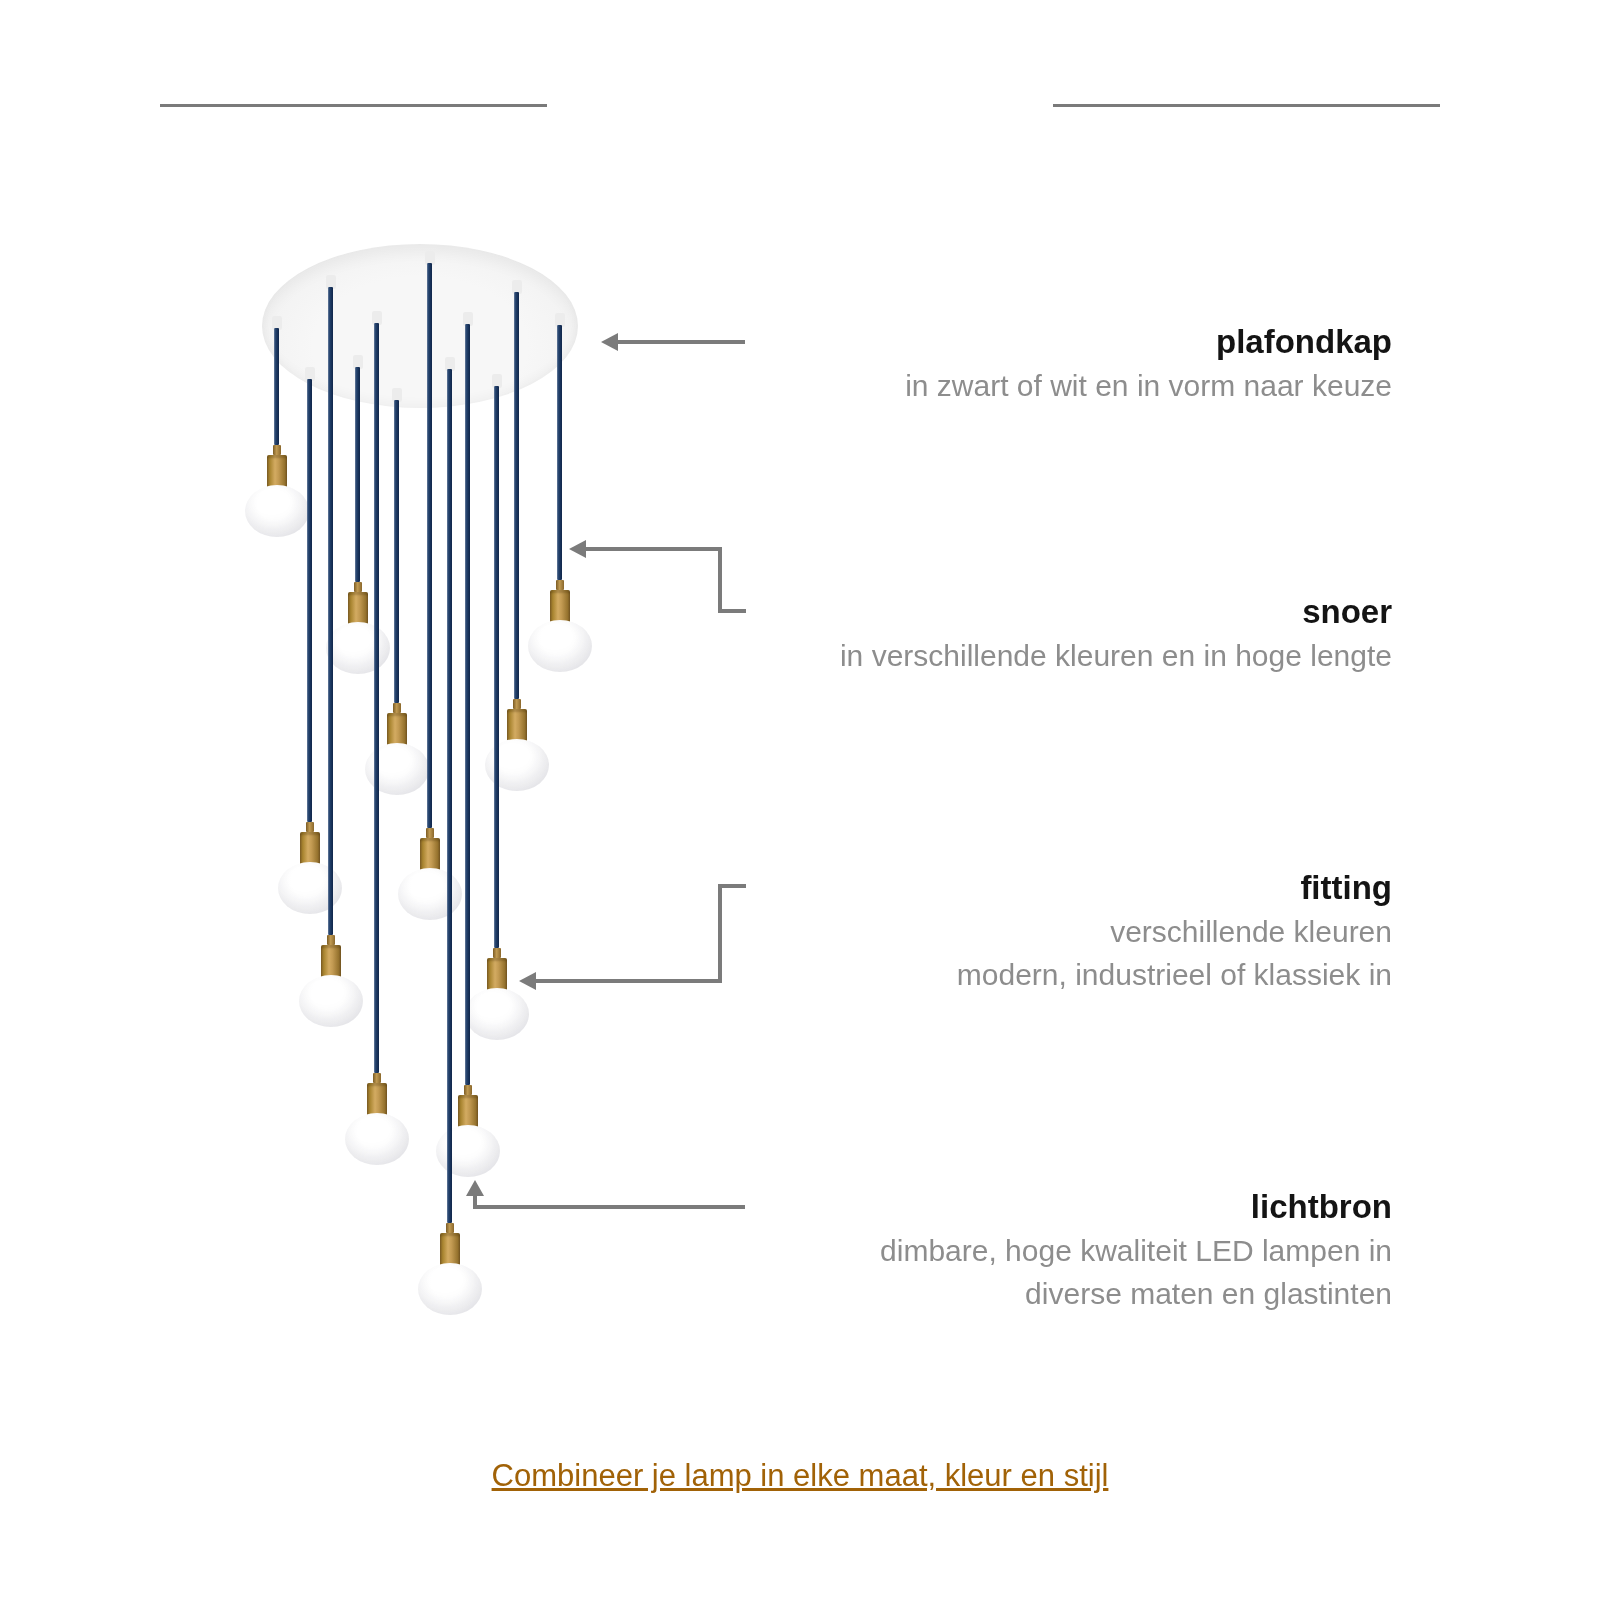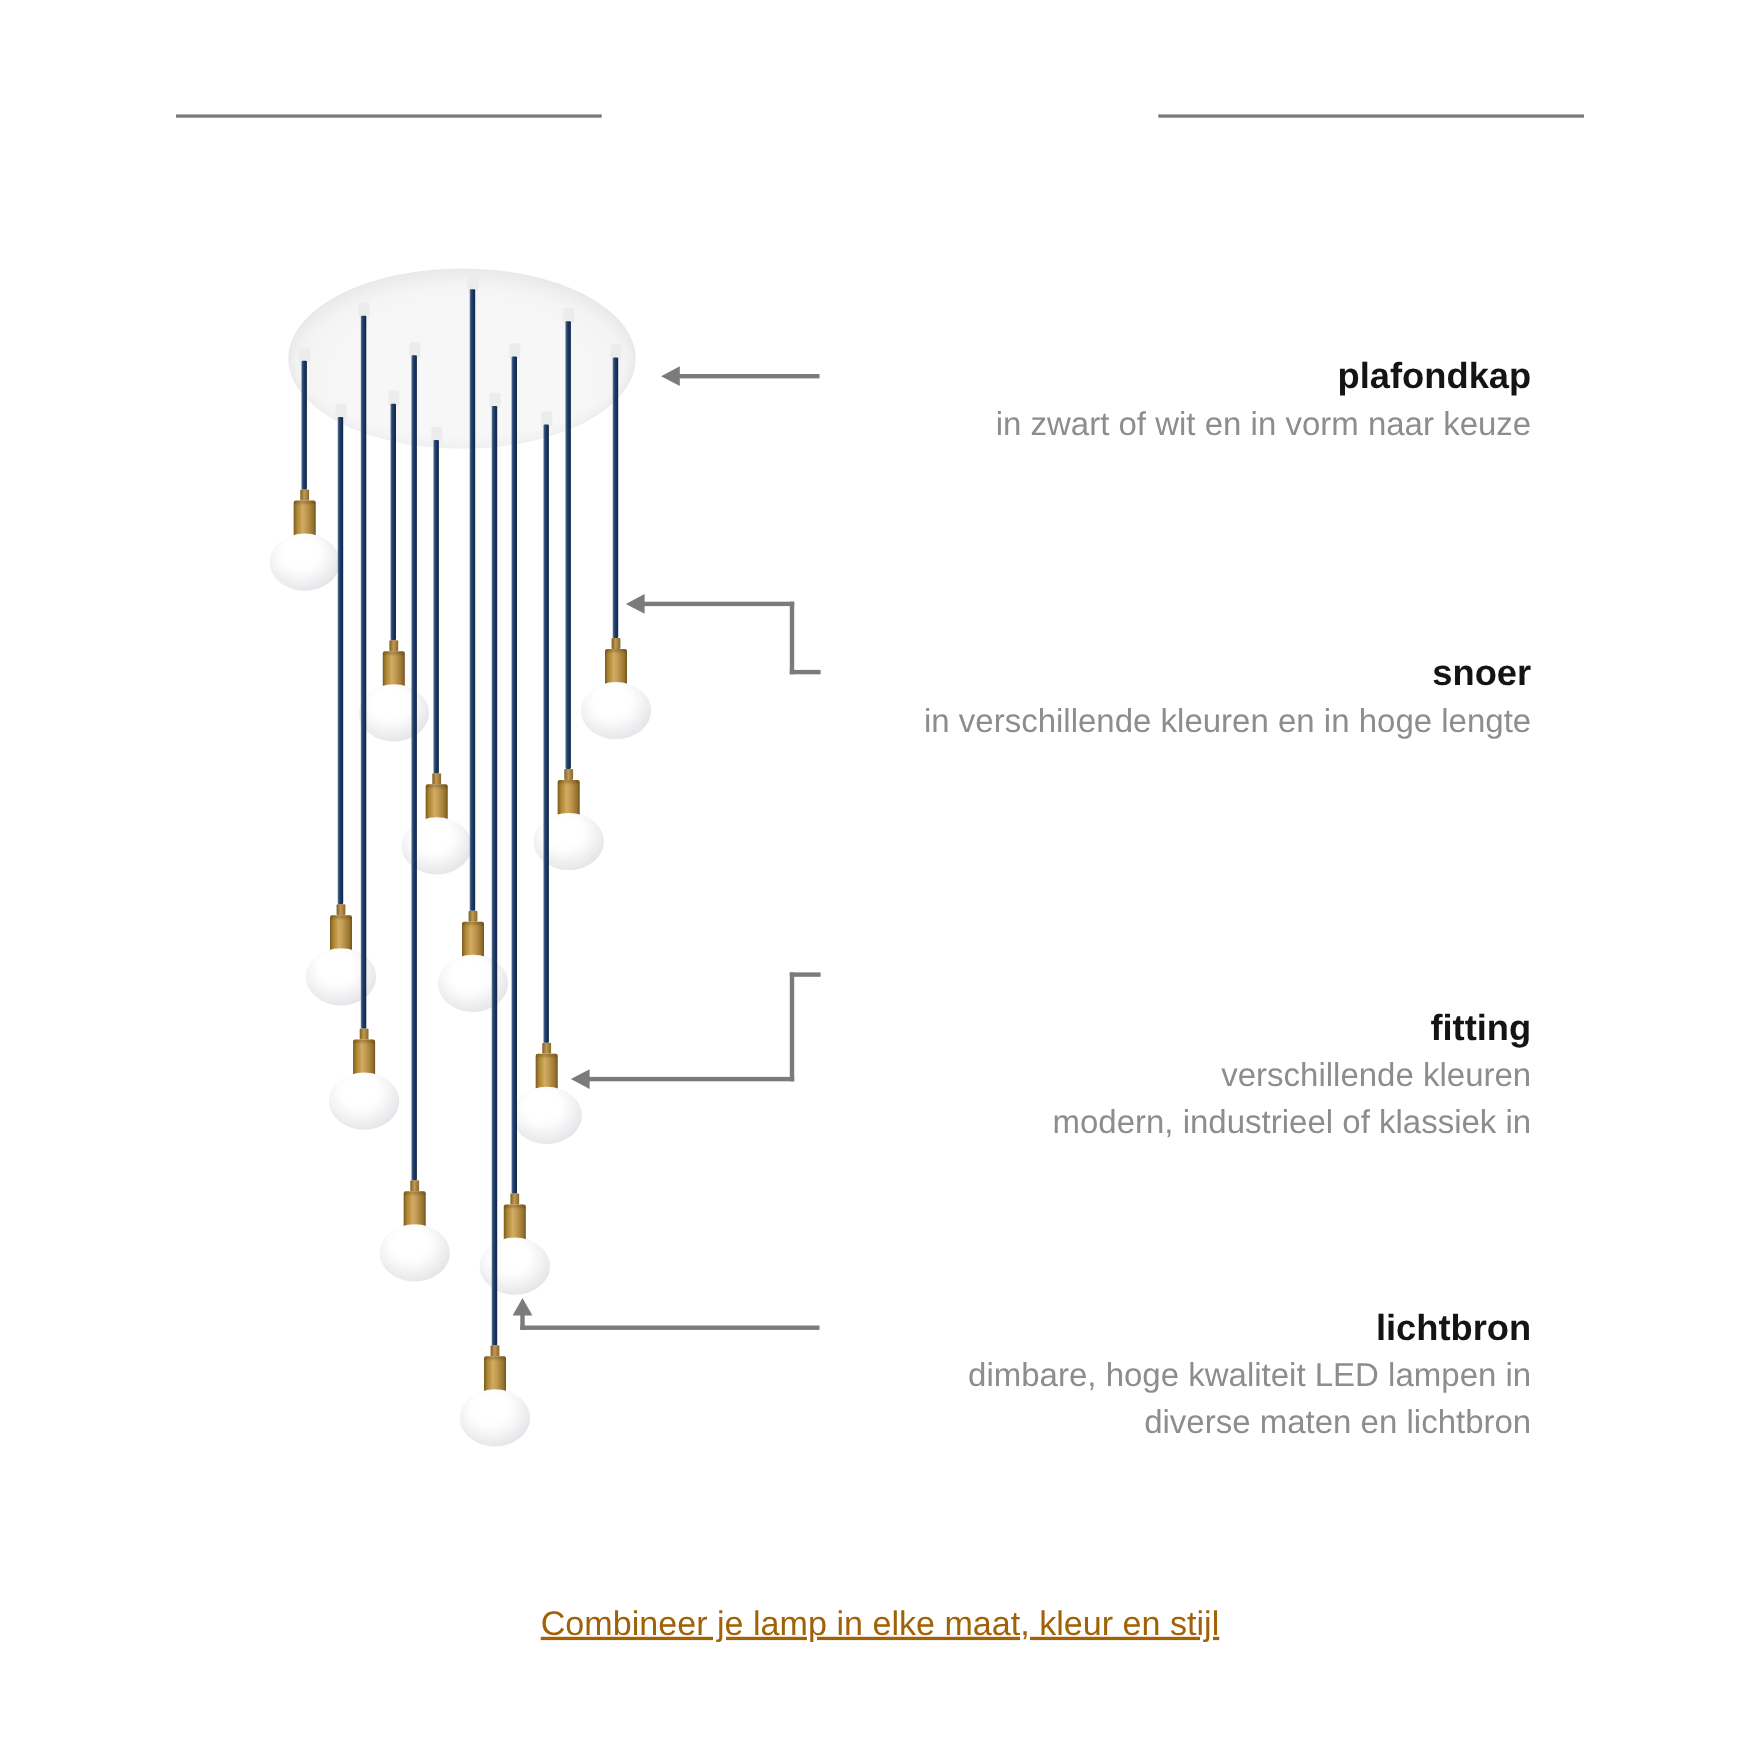--- a/index.html
+++ b/index.html
@@ -52,21 +52,21 @@
     position:absolute;width:0;height:0;
     border-left:9px solid transparent;border-right:9px solid transparent;
     border-bottom:16px solid #7b7b7b;
   }
   
   .ann{position:absolute;left:752px;width:640px;text-align:right;}
   .ann-label{font-size:33px;font-weight:700;color:#141414;line-height:44px;}
   .ann-desc{font-size:30px;font-weight:400;color:#8d8d8d;line-height:43px;}
   .ann-1{top:320px;}
   .ann-2{top:590px;}
-  .ann-3{top:866px;margin-top:46px;}
+  .ann-3{top:866px;}
   .ann-4{top:1185px;}
   
   .caption{
     position:absolute;left:0;right:0;top:1458px;text-align:center;
     font-size:31px;color:#a16207;text-decoration:underline;
   }
 </style>
 </head>
 <body>
 
@@ -172,18 +172,18 @@
 
   <div class="ann ann-3">
     <div class="ann-label">fitting</div>
     <div class="ann-desc">verschillende kleuren</div>
     <div class="ann-desc">modern, industrieel of klassiek in</div>
   </div>
 
   <div class="ann ann-4">
     <div class="ann-label">lichtbron</div>
     <div class="ann-desc">dimbare, hoge kwaliteit LED lampen in</div>
-    <div class="ann-desc">diverse maten en lichtbron</div>
+    <div class="ann-desc">diverse maten en glastinten</div>
   </div>
 
   <div class="caption">Combineer je lamp in elke maat, kleur en stijl</div>
 
 </div>
 
 </body></html>

